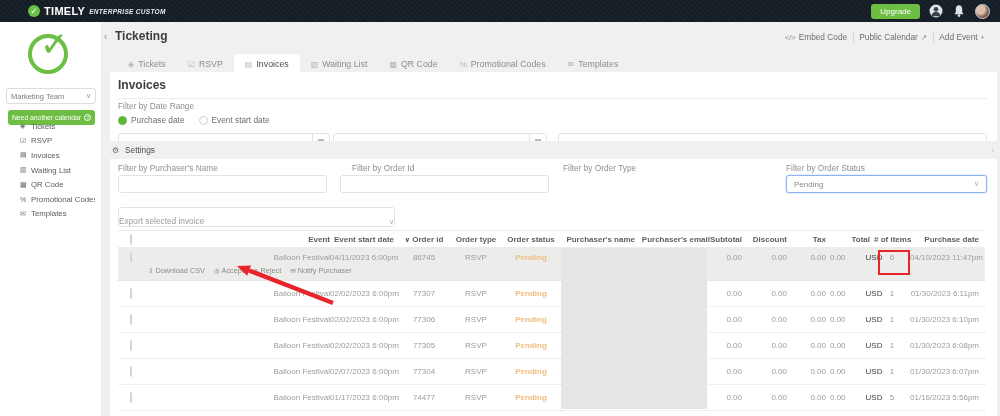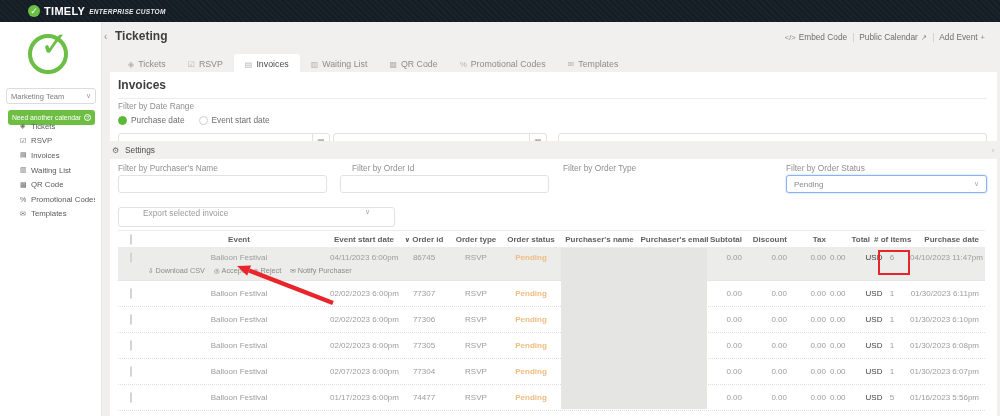--- a/index.html
+++ b/index.html
@@ -85,50 +85,67 @@
   
   .grid { display:grid; grid-template-columns:26px 186px 68px 52px 52px 58px 75px 75px 36px 45px 39px 44px 36px 75px; }
   .thead { position:absolute; left:8px; top:158px; width:867px; height:18px; align-items:center;
     border-top:1px solid #ececea; border-bottom:1px solid #ececea; }
   .th { font-size:8px; font-weight:bold; color:#5f5f5f; white-space:nowrap; }
   .tbody { position:absolute; left:8px; top:176px; width:867px; }
   .trow { width:867px; height:26px; align-items:center; border-bottom:1px dotted #dfdfdd; font-size:8px; color:#9c9c9c; }
   .trow.selected { height:33px; background:#ececeb; align-items:start; }
   .trow.selected > div { padding-top:5px; }
   .td { white-space:nowrap; }
-  .al { text-align:center; padding-left:4px; }
+  .al { text-align:right; padding-left:4px; }
   .ac { text-align:center; }
   .ar { text-align:right; padding-right:4px; }
   .apd { text-align:right; padding-right:6px; }
   .cb { width:10px; height:10px; border:1px solid #d4d4d2; border-radius:2px; background:#fff; margin:0 auto; cursor:pointer; }
   .status { color:#f0bd81; font-weight:bold; }
   .cur { font-weight:normal; color:#3e3e3e; margin-left:20px; }
   .evname { font-size:8px; color:#9c9c9c; }
   .actions { display:flex; gap:9px; margin-top:4px; font-size:7.3px; color:#8b8b8b; }
   .action { display:flex; align-items:center; gap:2px; cursor:pointer; }
   .action .aic { font-size:6.5px; color:#777; }
   .sort { color:#5f5f5f; margin-right:2px; font-size:7px; }
   .export { position:absolute; left:8px; top:135px; width:277px; height:20px; border:1px solid #e2e2e0;
-    border-radius:3px; background:#fff; font-size:8.3px; color:#9a9a9a; display:flex; align-items:flex-start;
-    padding:0 24px; cursor:pointer; }
+    border-radius:3px; background:#fff; font-size:8.3px; color:#9a9a9a; display:flex; align-items:flex-end;
+    padding:0 0; cursor:pointer; }
   .export .chev { margin-left:auto; color:#a8a8a8; font-size:7px; }
 
   
   .redaction { position:absolute; left:561px; top:248px; width:146px; height:161px; background:#e5e5e3; z-index:5; }
   .hlbox { position:absolute; left:878px; top:250px; width:32px; height:25px; border:2px solid #e8252b; z-index:8; }
   .arrow { position:absolute; left:225px; top:255px; z-index:8; }
 </style>
 </head>
 <body>
 
 <div class="topbar">
   <div class="brand">
     <span class="brand-circle">✓</span>
     <span class="brand-name">TIMELY</span>
     <span class="brand-suffix">ENTERPRISE CUSTOM</span>
+  </div>
+  <div class="topbar-right">
+    <button class="upgrade-btn">Upgrade</button>
+    <span class="tb-icon">
+      <svg viewBox="0 0 14 14" width="14" height="14">
+          <circle cx="7" cy="7" r="6.5" fill="#dfe3e6"></circle>
+          <circle cx="7" cy="5.2" r="2.3" fill="#39434c"></circle>
+          <path d="M2.6 12.2 a4.4 4.4 0 0 1 8.8 0 z" fill="#39434c"></path>
+        </svg>
+    </span>
+    <span class="tb-icon">
+      <svg viewBox="0 0 14 14" width="14" height="14">
+          <path d="M7 1.2 C4.7 1.2 3.8 3 3.8 5 v3.2 L2.4 10.2 h9.2 L10.2 8.2 V5 C10.2 3 9.3 1.2 7 1.2 z" fill="#dfe3e6"></path>
+          <circle cx="7" cy="11.6" r="1.3" fill="#dfe3e6"></circle>
+        </svg>
+    </span>
+    <span class="avatar"></span>
   </div>
 </div>
 
 <div class="sidebar">
   <div class="side-logo">
     <div class="ring"></div>
     <div class="check">✓</div>
   </div>
   <div class="team-select">
     <span>Marketing Team</span>

